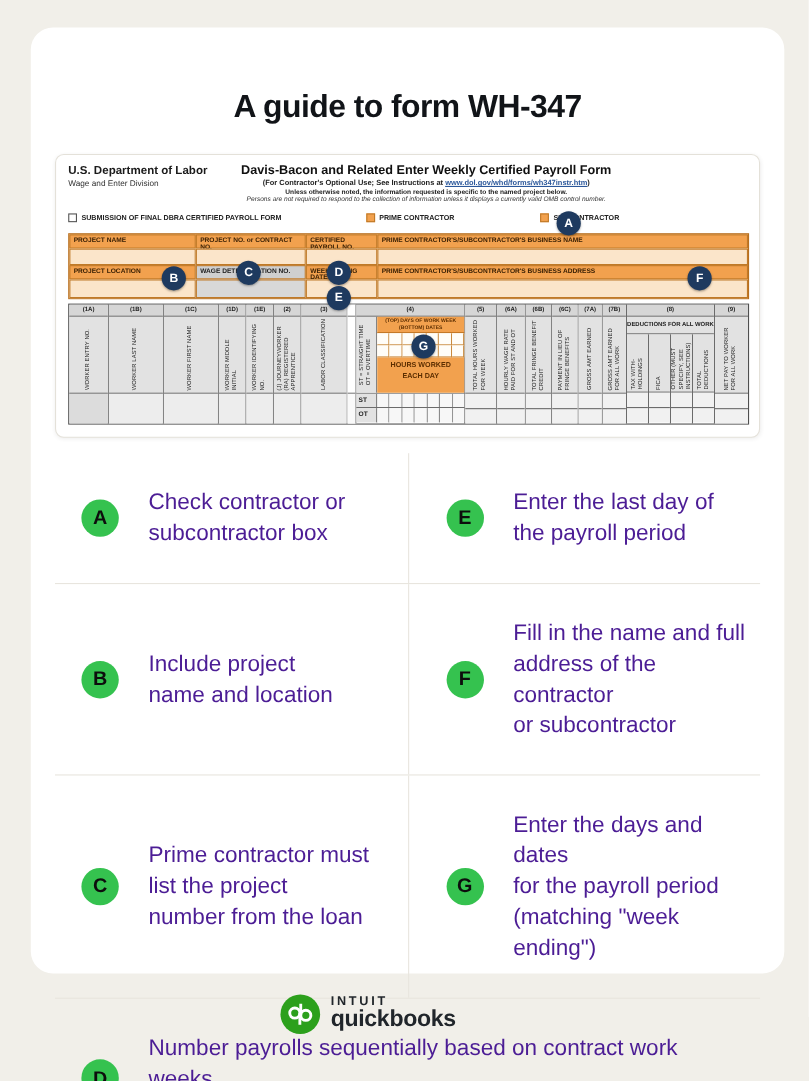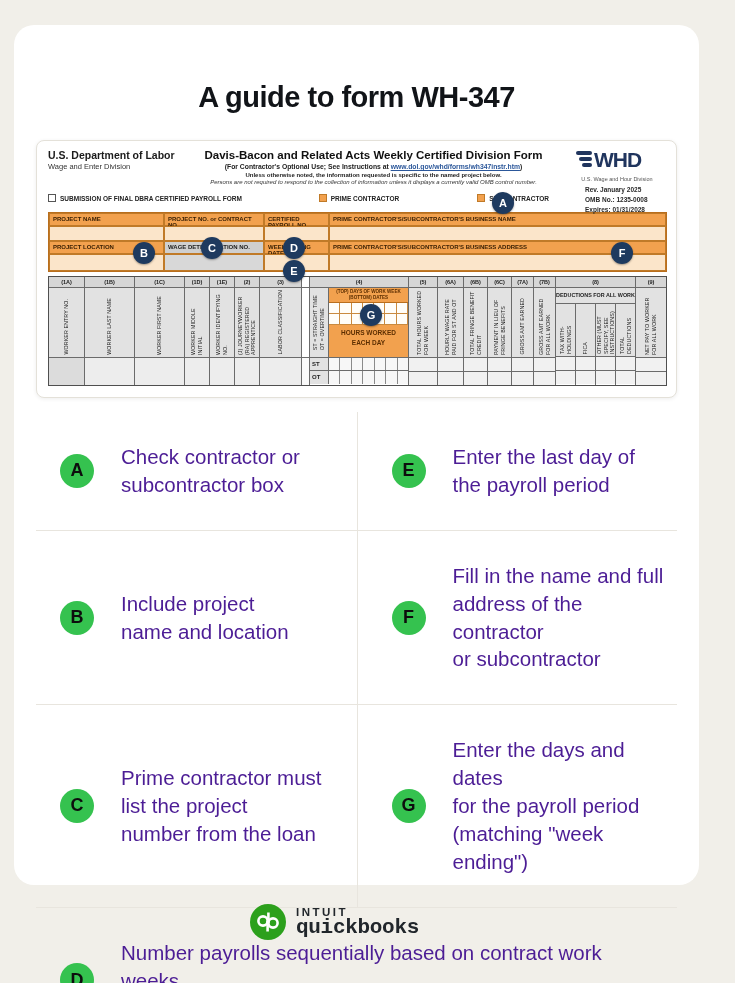--- a/index.html
+++ b/index.html
@@ -1,19 +1,19 @@
 <!DOCTYPE html>
 <html><head>
 <meta charset="utf-8">
 <style>
   * { margin:0; padding:0; box-sizing:border-box; }
   html,body { width:735px; background:#F1EFE9; font-family:"Liberation Sans", sans-serif; }
   body { height:983px; position:relative; }
 
-  .card { position:absolute; left:14px; top:25px; width:685px; height:860px;
+  .card { position:absolute; left:28px; top:25px; width:685px; height:860px;
           background:#FFFFFF; border-radius:20px; padding:38px 22px 0 22px; }
 
   .page-title { text-align:center; font-size:29px; font-weight:800; color:#111418;
                 letter-spacing:-0.5px; margin-top:18px; }
 
   
   .formbox { position:relative; margin-top:26px; background:#FFFFFF;
              border:1px solid #E4E1D9; border-radius:8px; box-shadow:0 1px 4px rgba(0,0,0,.07);
              padding:8px 9px 9px 11px; height:258px; overflow:hidden; }
 
@@ -114,60 +114,45 @@
   .lbadge { width:34px; height:34px; border-radius:50%; background:#35C24F; color:#0d0d0d;
             font-weight:bold; font-size:18px; display:flex; align-items:center; justify-content:center;
             flex-shrink:0; }
   .ltext { font-size:20.5px; line-height:1.36; color:#4c1d95; white-space:pre-line; }
 
   
   .footer { position:absolute; left:0; top:903px; width:668px; display:flex;
             justify-content:center; align-items:center; gap:9px; }
   .brandtext { color:#21262b; }
   .brand-top { font-size:11.5px; font-weight:bold; letter-spacing:2.5px; }
-  .brand-bottom { font-size:21px; font-weight:bold; letter-spacing:-0.3px; margin-top:-2px;font-family:Liberation Mono, monospace; }
+  .brand-bottom { font-size:21px; font-weight:bold; letter-spacing:-0.3px; margin-top:-2px; }
 </style>
 </head>
 <body>
 
 <div class="card">
 
   <h1 class="page-title">A guide to form WH-347</h1>
 
   <div class="formbox">
 
     <div class="fhead">
       <div class="dept">
         <div class="d1">U.S. Department of Labor</div>
         <div class="d2">Wage and Enter Division</div>
       </div>
       <div class="fcenter">
-        <div class="ft1">Davis-Bacon and Related Acts Weekly Certified Division Form</div>
+        <div class="ft1">Davis-Bacon and Related Enter Weekly Certified Payroll Form</div>
         <div class="ft2"><span>(For Contractor's Optional Use; See Instructions at </span><span class="link">www.dol.gov/whd/forms/wh347instr.htm</span><span>)</span></div>
         <div class="ft3">Unless otherwise noted, the information requested is specific to the named project below.</div>
         <div class="ft4">Persons are not required to respond to the collection of information unless it displays a currently valid OMB control number.</div>
       </div>
       <div style="width:102px; flex-shrink:0;"></div>
     </div>
 
-    <div class="fright">
-      <svg width="84" height="23" viewBox="0 0 84 23">
-        <rect x="1" y="3" width="16" height="4" rx="2" fill="#20355E"></rect>
-        <rect x="4" y="9" width="13" height="4" rx="2" fill="#20355E"></rect>
-        <rect x="7" y="15" width="10" height="4" rx="2" fill="#20355E"></rect>
-        <text x="19" y="19" font-size="21" font-weight="bold" fill="#20355E" letter-spacing="-1">WHD</text>
-        <polygon fill="#FFFFFF" transform="translate(71,10) scale(0.9)" points="0,-5 1.18,-1.62 4.76,-1.55 1.9,0.62 2.94,4.05 0,2 -2.94,4.05 -1.9,0.62 -4.76,-1.55 -1.18,-1.62"></polygon>
-      </svg>
-      <div class="whd-caption">U.S. Wage and Hour Division</div>
-      <div class="fmeta">
-        <div>Rev. January 2025</div>
-        <div>OMB No.: 1235-0008</div>
-        <div>Expires: 01/31/2028</div>
-      </div>
-    </div>
 
     <div class="checkrow">
       <span class="cb"></span>
       <span class="cb-label">SUBMISSION OF FINAL DBRA CERTIFIED PAYROLL FORM</span>
       <span class="grp grp-prime">
         <span class="sq"></span>
         <span class="cb-label">PRIME CONTRACTOR</span>
       </span>
       <span class="grp grp-sub">
         <span class="sq"></span>

